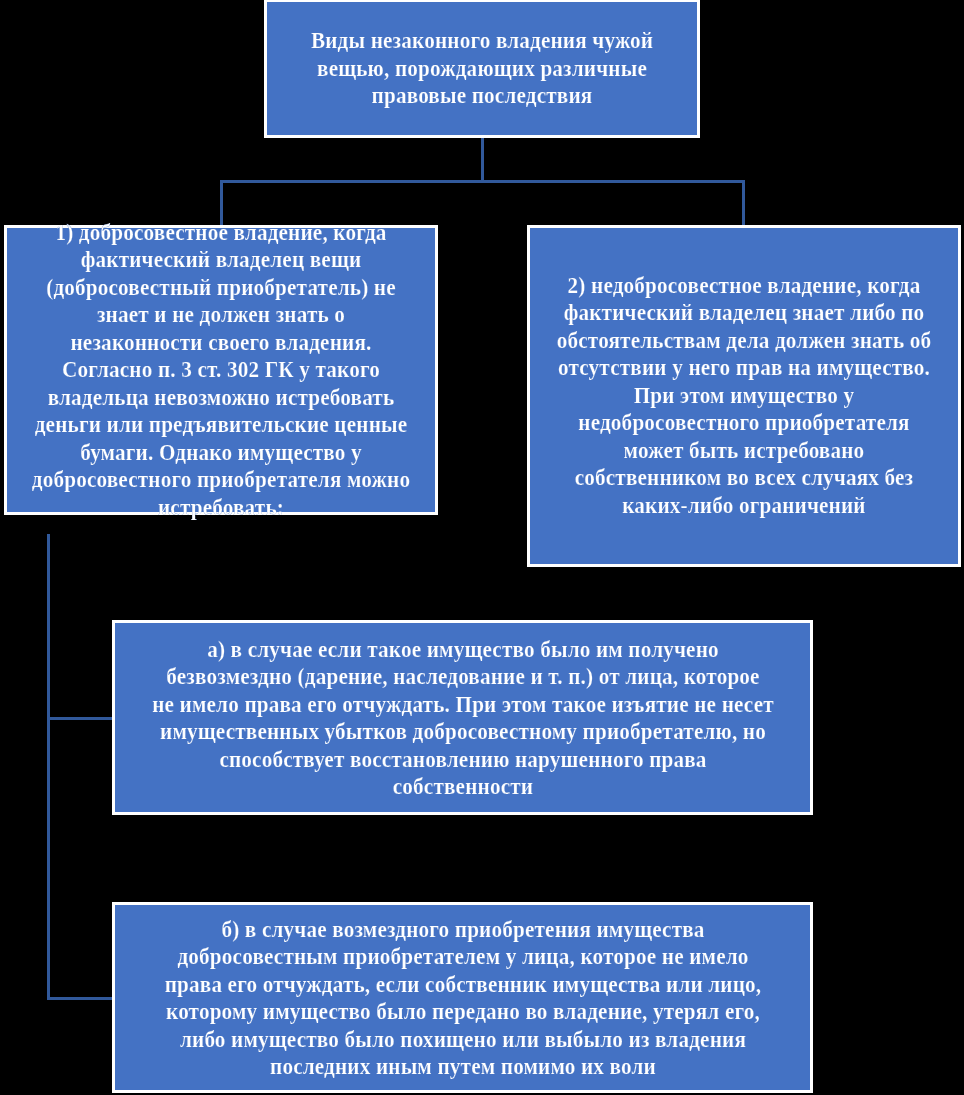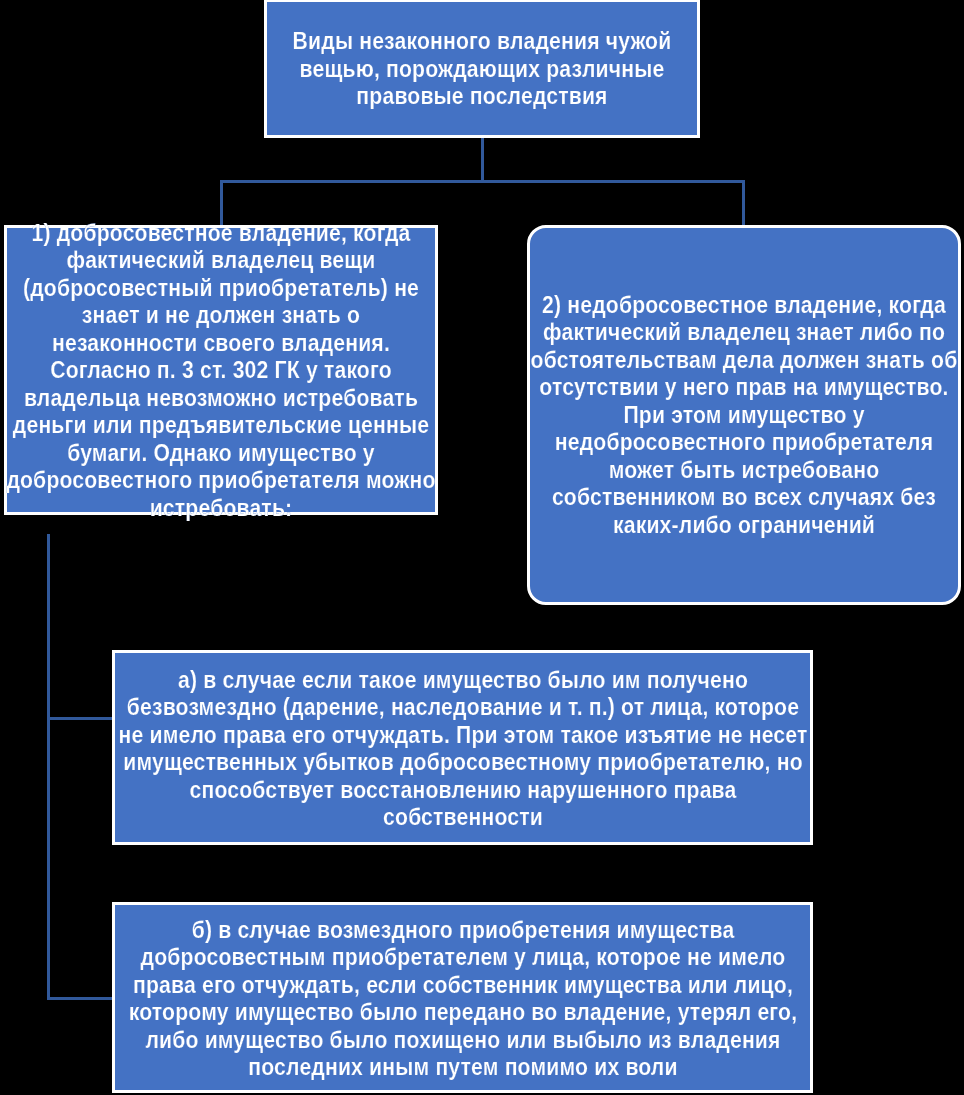--- a/index.html
+++ b/index.html
@@ -27,20 +27,21 @@
     height: 1095px;
     background: var(--bg);
     overflow: hidden;
   }
   .node {
     position: absolute;
     box-sizing: border-box;
     background: var(--box-fill);
     border: 3.4px solid var(--box-border);
     color: var(--text);
+    font-family: Liberation Serif, serif;
   }
   .node .txt {
     position: absolute;
     left: 50%;
     top: 50%;
     font-size: 24px;
     line-height: 27.5px;
     font-weight: bold;
     text-align: center;
     letter-spacing: 0.19px;
@@ -85,35 +86,35 @@
         <span class="ln">незаконности своего владения.</span>
         <span class="ln">Согласно п. 3 ст. 302 ГК у такого</span>
         <span class="ln">владельца невозможно истребовать</span>
         <span class="ln">деньги или предъявительские ценные</span>
         <span class="ln">бумаги. Однако имущество у</span>
         <span class="ln">добросовестного приобретателя можно</span>
         <span class="ln">истребовать:</span>
       </div>
   </div>
 
-  <div class="node" style="left:527px; top:224.8px; width:434.1px; height:380px;border-radius:19px;">
+  <div class="node" style="left:527px; top:224.8px; width:434.1px; height:342px;">
     <div class="txt">
         <span class="ln">2) недобросовестное владение, когда</span>
         <span class="ln">фактический владелец знает либо по</span>
         <span class="ln">обстоятельствам дела должен знать об</span>
         <span class="ln">отсутствии у него прав на имущество.</span>
         <span class="ln">При этом имущество у</span>
         <span class="ln">недобросовестного приобретателя</span>
         <span class="ln">может быть истребовано</span>
         <span class="ln">собственником во всех случаях без</span>
         <span class="ln">каких-либо ограничений</span>
       </div>
   </div>
 
-  <div class="node" style="left:112px; top:620px; width:701px; height:195px;margin-top:30px;">
+  <div class="node" style="left:112px; top:620px; width:701px; height:195px;">
     <div class="txt">
         <span class="ln">а) в случае если такое имущество было им получено</span>
         <span class="ln">безвозмездно (дарение, наследование и т. п.) от лица, которое</span>
         <span class="ln">не имело права его отчуждать. При этом такое изъятие не несет</span>
         <span class="ln">имущественных убытков добросовестному приобретателю, но</span>
         <span class="ln">способствует восстановлению нарушенного права</span>
         <span class="ln">собственности</span>
       </div>
   </div>
 

